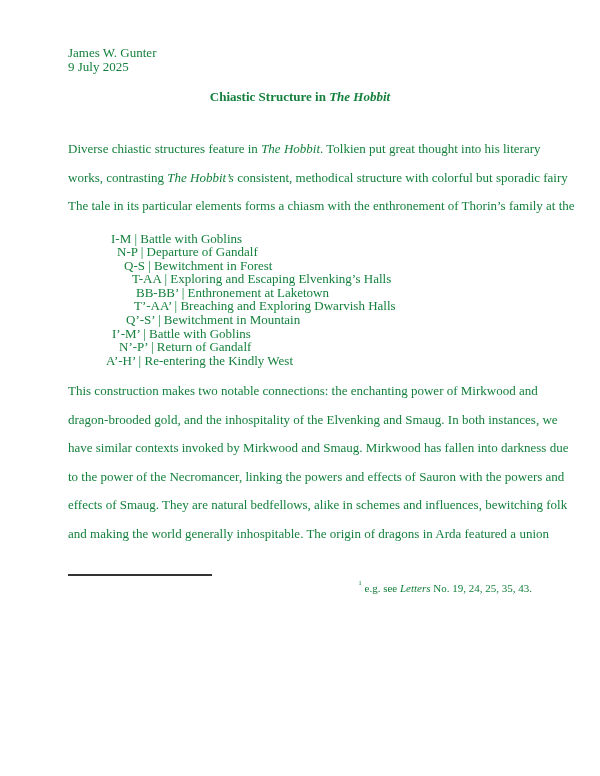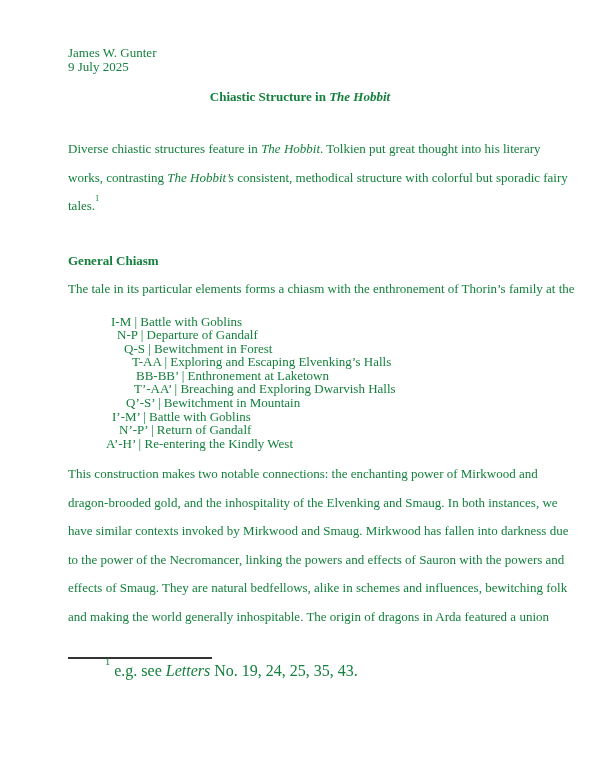--- a/index.html
+++ b/index.html
@@ -37,46 +37,45 @@
   .chiasm-figure .fline { line-height: 13.6px; white-space: nowrap; }
   .para-after-figure { margin-top: 10px; }
   .footnote-rule {
     margin-top: 26px;
     width: 144px;
     height: 0;
     border-top: 2px solid #333333;
   }
   .footnote {
     margin-top: 5px;
-    font-size: 16px;
+    font-size: 11px;
     line-height: 14px;
     text-indent: 37px;
     white-space: nowrap;
+    text-align: right;
   }
   sup { font-size: 0.65em; line-height: 0; position: relative; top: -0.45em; }
 </style>
 </head>
 <body>
 
 <div class="page">
 
   <div class="header">
     <div class="header-line">James W. Gunter</div>
     <div class="header-line">9 July 2025</div>
   </div>
 
   <div class="doc-title"><span>Chiastic Structure in </span><span style="font-style: italic;">The Hobbit</span></div>
 
   <div class="para para-first">
       <div class="line"><span>Diverse chiastic structures feature in </span><span style="font-style: italic;">The Hobbit</span><span>. Tolkien put great thought into his literary</span></div>
       <div class="line"><span>works, contrasting </span><span style="font-style: italic;">The Hobbit’s</span><span> consistent, methodical structure with colorful but sporadic fairy</span></div>
-      <div class="line"><span>tales.</span><sup>1</sup></div>
     </div>
 
-  <div class="section-heading">General Chiasm</div>
 
   <div class="para">
       <div class="line"><span>The tale in its particular elements forms a chiasm with the enthronement of Thorin’s family at the</span></div>
     </div>
 
   <div class="chiasm-figure">
       <div class="fline" style="padding-left: 6px;">I-M | Battle with Goblins</div>
       <div class="fline" style="padding-left: 12px;">N-P | Departure of Gandalf</div>
       <div class="fline" style="padding-left: 19px;">Q-S | Bewitchment in Forest</div>
       <div class="fline" style="padding-left: 27px;">T-AA | Exploring and Escaping Elvenking’s Halls</div>

